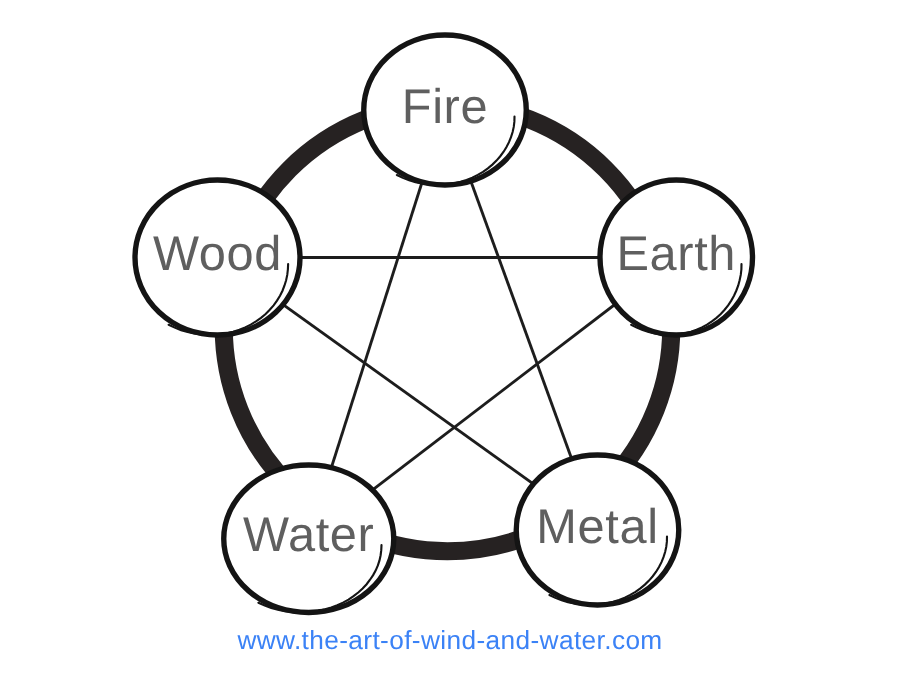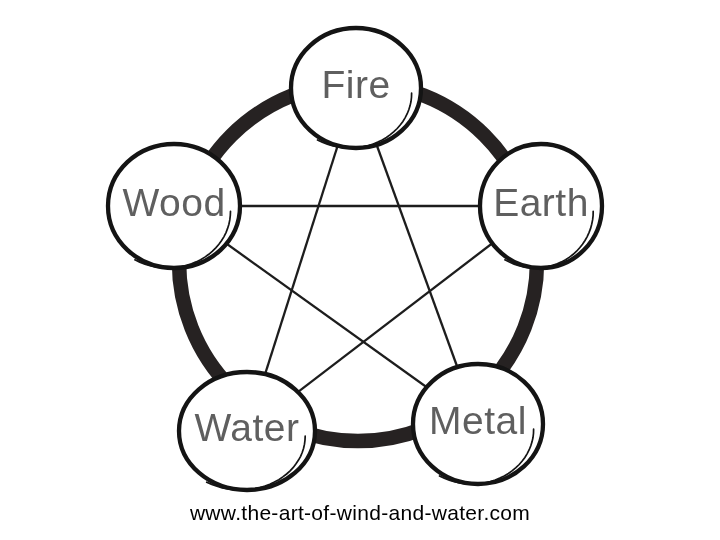--- a/index.html
+++ b/index.html
@@ -69,14 +69,14 @@
         <ellipse cx="247" cy="431" rx="68" ry="59" fill="#ffffff" stroke="#141414" stroke-width="4.3"></ellipse>
         <path d="M305.2,436.1 L305.0,440.1 L304.5,444.2 L303.6,448.3 L302.3,452.3 L300.6,456.3 L298.5,460.1 L296.0,463.8 L293.3,467.4 L290.1,470.8 L286.6,474.0 L282.8,476.9 L278.8,479.7 L274.4,482.1 L269.8,484.2 L265.0,486.0 L260.0,487.5 L254.8,488.7 L249.5,489.5 L244.2,489.9 L238.7,489.9 L233.2,489.6 L227.8,488.9 L222.3,487.8 L217.0,486.3 L211.8,484.4 L206.7,482.2" fill="none" stroke="#141414" stroke-width="1.7" stroke-linecap="round"></path>
         <text x="247" y="441" text-anchor="middle" font-size="39" fill="#5f5f5f">Water</text>
       </g>
       <g>
         <ellipse cx="478" cy="424" rx="65" ry="60" fill="#ffffff" stroke="#141414" stroke-width="4.3"></ellipse>
         <path d="M533.6,429.2 L533.5,433.3 L533.0,437.5 L532.1,441.6 L530.8,445.7 L529.2,449.7 L527.2,453.6 L524.9,457.4 L522.2,461.0 L519.2,464.5 L515.9,467.7 L512.3,470.7 L508.4,473.5 L504.2,475.9 L499.8,478.1 L495.2,480.0 L490.4,481.5 L485.5,482.6 L480.4,483.4 L475.3,483.9 L470.1,483.9 L464.8,483.6 L459.6,482.8 L454.4,481.7 L449.3,480.2 L444.3,478.3 L439.5,476.0" fill="none" stroke="#141414" stroke-width="1.7" stroke-linecap="round"></path>
         <text x="478" y="434" text-anchor="middle" font-size="39" fill="#5f5f5f">Metal</text>
       </g>
     </svg>
-  <div class="footer" style="color: #000000;">www.the-art-of-wind-and-water.com</div>
+  <div class="footer" style="color: #3b82f6;">www.the-art-of-wind-and-water.com</div>
 </div>
 
 </body></html>

